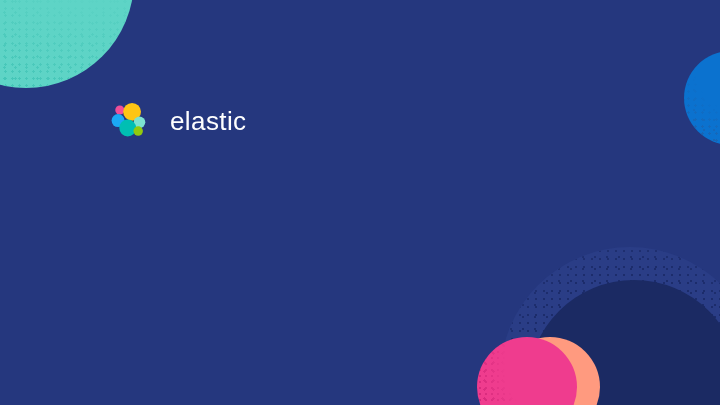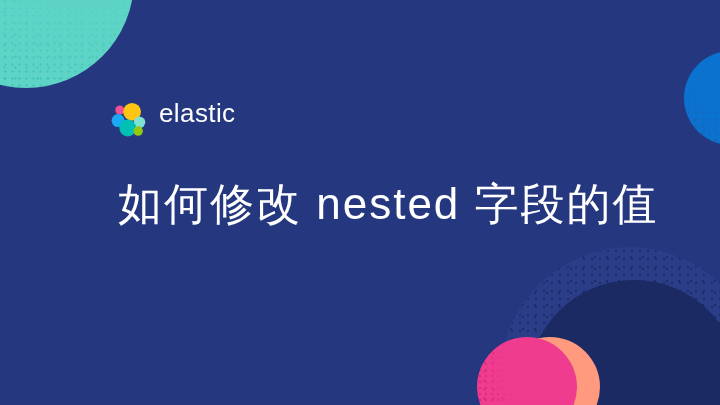--- a/index.html
+++ b/index.html
@@ -127,21 +127,22 @@
     -webkit-mask-image: radial-gradient(circle at 86% 28%, rgba(0,0,0,0) 52%, rgba(0,0,0,1) 92%);
     mask-image: radial-gradient(circle at 86% 28%, rgba(0,0,0,0) 52%, rgba(0,0,0,1) 92%);
   }
 
   
   #logo-block {
     position: absolute;
     left: 108px;
     top: 100px;
     display: flex;
-    gap: 9px;
+    align-items: center;
+    gap: 20px;
   }
   #logo-mark {
     width: 42px;
     height: 42px;
     display: block;
   }
   #logo-wordmark {
     color: #ffffff;
     font-size: 26px;
     letter-spacing: 0.4px;
@@ -186,15 +187,14 @@
       <circle cx="13.5" cy="11.5" r="5.2" fill="#f04e98"></circle>
       <circle cx="27.5" cy="13.5" r="10.2" fill="#fec514"></circle>
       <circle cx="11.5" cy="23.5" r="7.4" fill="#1ba9f5"></circle>
       <circle cx="36.0" cy="25.5" r="6.6" fill="#7de2d1"></circle>
       <circle cx="22.5" cy="32.0" r="9.6" fill="#00bfb3"></circle>
       <circle cx="34.5" cy="35.5" r="5.4" fill="#93c90e"></circle>
     </svg>
     <span id="logo-wordmark">elastic</span>
   </div>
 
-  <div id="slide-title">如何修改 nested 字段的值</div>
 
 </div>
 
 </body></html>

